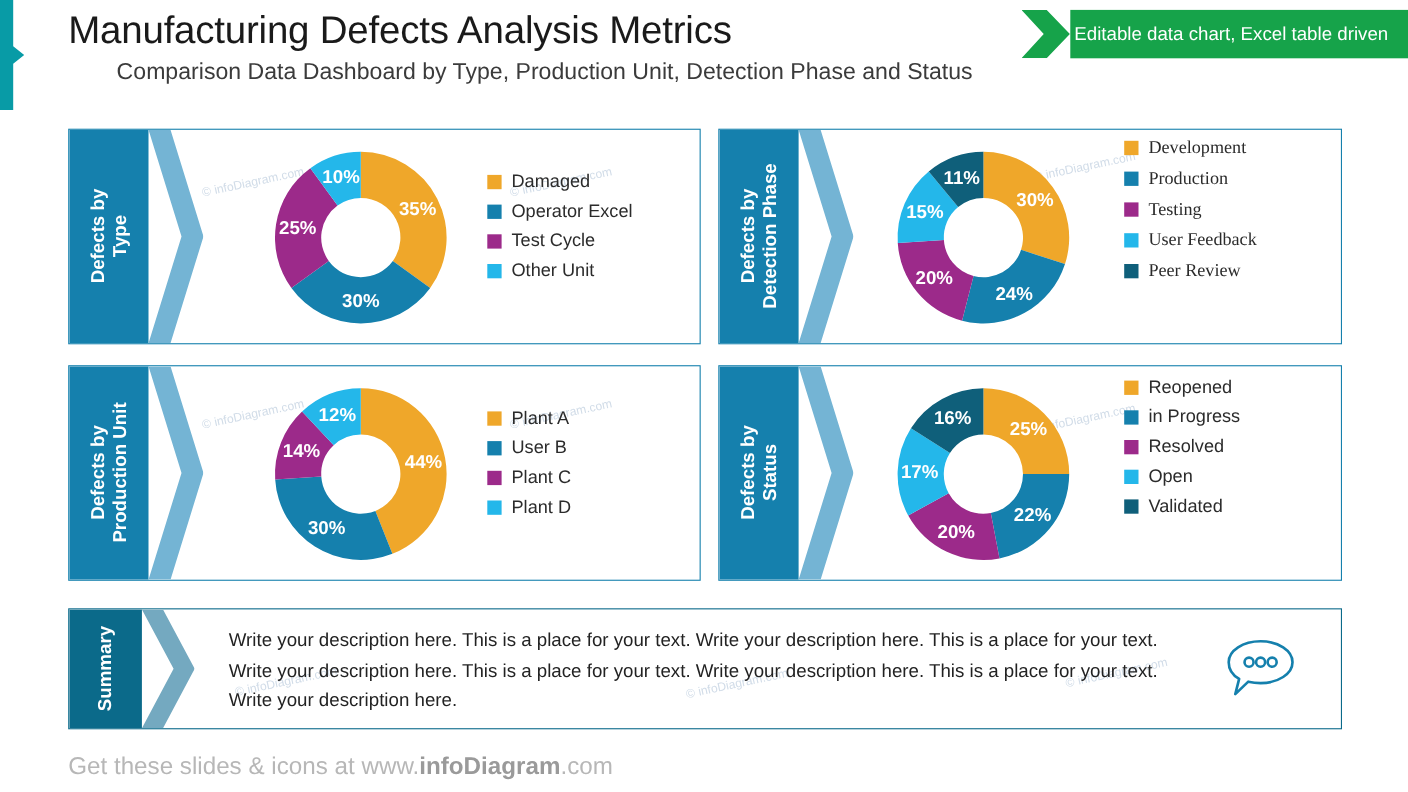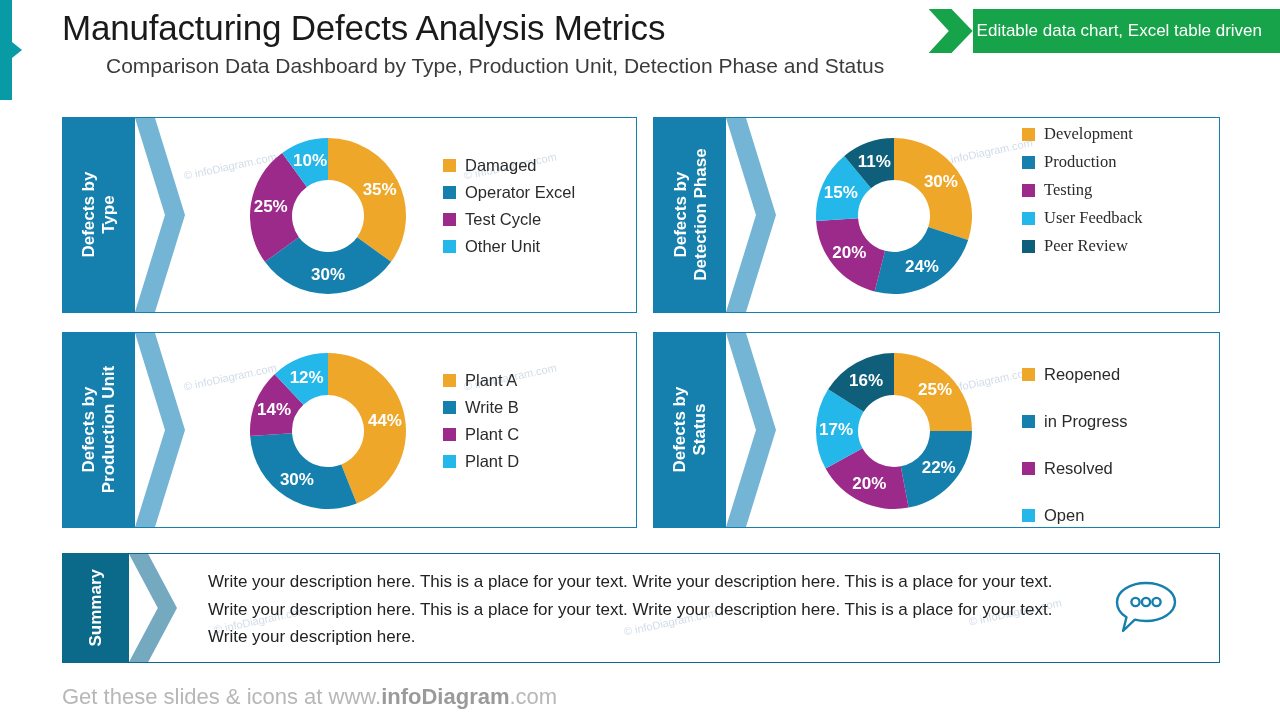--- a/index.html
+++ b/index.html
@@ -252,21 +252,21 @@
         <text x="58.648775944288644" y="26.072963818481433" class="slice-label">12%</text>
       </svg>
     </div>
   <div class="legend" style="left:380px;top:38px;">
       <div class="legend-item">
         <span class="legend-swatch" style="background: rgb(239, 167, 42);"></span>
         <span class="legend-text">Plant A</span>
       </div>
       <div class="legend-item">
         <span class="legend-swatch" style="background: rgb(21, 128, 173);"></span>
-        <span class="legend-text">Write B</span>
+        <span class="legend-text">User B</span>
       </div>
       <div class="legend-item">
         <span class="legend-swatch" style="background: rgb(156, 42, 138);"></span>
         <span class="legend-text">Plant C</span>
       </div>
       <div class="legend-item">
         <span class="legend-swatch" style="background: rgb(36, 183, 234);"></span>
         <span class="legend-text">Plant D</span>
       </div>
     </div>
@@ -290,21 +290,21 @@
         <path d="M158,80 A78,78 0 0 1 94.61574253768654,156.61840555683773 L86.7457273250861,115.3623410262328 A36,36 0 0 0 116,80 Z" fill="#1580AD"></path>
         <text x="124.68976808099578" y="116.97059140542399" class="slice-label">22%</text>
         <path d="M94.61574253768654,156.61840555683773 A78,78 0 0 1 11.648078956578644,117.57678657993378 L48.45295951842091,97.34313226766174 A36,36 0 0 0 86.7457273250861,115.3623410262328 Z" fill="#9C2A8A"></path>
         <text x="55.304801089225805" y="132.47996904302914" class="slice-label">20%</text>
         <path d="M11.648078956578644,117.57678657993378 A78,78 0 0 1 14.14242181084282,38.20550999163828 L49.60419468192745,60.71023538075613 A36,36 0 0 0 48.45295951842091,97.34313226766174 Z" fill="#24B7EA"></path>
         <text x="22.02861949878757" y="78.17817597346856" class="slice-label">17%</text>
         <path d="M14.14242181084282,38.20550999163828 A78,78 0 0 1 79.99999999999999,2 L80,44 A36,36 0 0 0 49.60419468192745,60.71023538075613 Z" fill="#0F5F7A"></path>
         <text x="52.05828690210047" y="29.174212557455938" class="slice-label">16%</text>
       </svg>
     </div>
-  <div class="legend" style="left:368px;top:32px;gap:20px;">
+  <div class="legend" style="left:368px;top:10px;">
       <div class="legend-item">
         <span class="legend-swatch" style="background: rgb(239, 167, 42);"></span>
         <span class="legend-text">Reopened</span>
       </div>
       <div class="legend-item">
         <span class="legend-swatch" style="background: rgb(21, 128, 173);"></span>
         <span class="legend-text">in Progress</span>
       </div>
       <div class="legend-item">
         <span class="legend-swatch" style="background: rgb(156, 42, 138);"></span>

